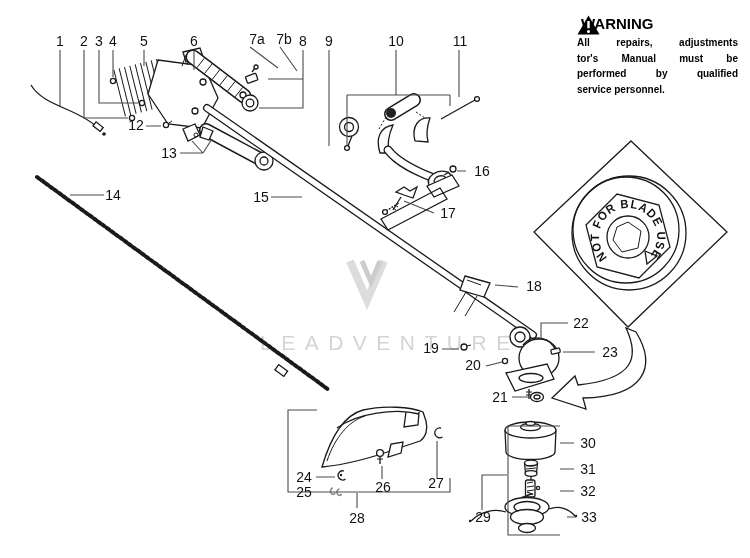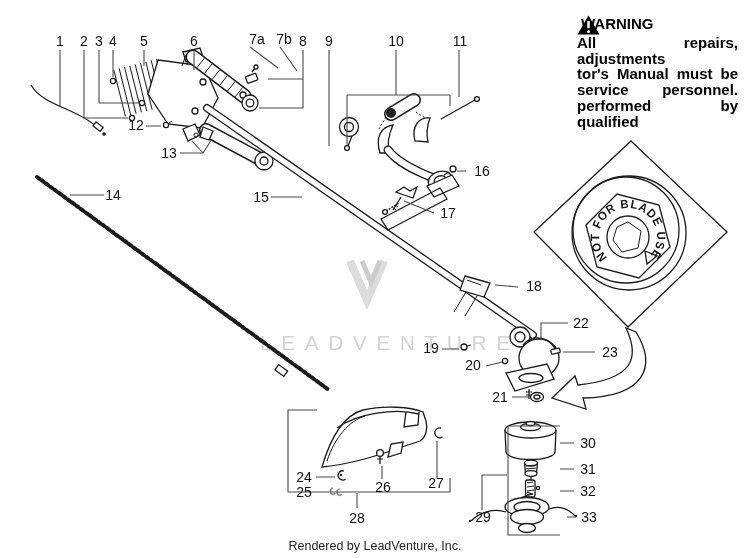--- a/index.html
+++ b/index.html
@@ -16,21 +16,21 @@
   .leader{stroke:var(--leader,#4a4a4a);stroke-width:1.1;fill:none;}
   .part-label{font-family:"Liberation Sans",sans-serif;font-size:14px;fill:var(--label,#111);
               text-anchor:middle;}
   .blade-text{font-size:12px;font-weight:bold;fill:#111;letter-spacing:1px;}
   .wm-text{font-size:21px;font-weight:500;fill:var(--wm,#d4d4d4);}
 
   
   .warning{position:absolute;left:577px;top:15px;width:161px;color:#000;}
   .warning-title{display:flex;align-items:flex-end;gap:7px;font-weight:bold;font-size:15px;
                  padding-left:4px;}
-  .warning-body{margin-top:3px;font-size:15px;line-height:15.7px;font-weight:bold;}
+  .warning-body{margin-top:3px;font-size:10px;line-height:15.7px;font-weight:bold;}
   .warn-line{text-align:justify;text-align-last:justify;}
   .warn-line:last-child{text-align-last:left;}
 
   .footer{position:absolute;left:0;top:539px;width:750px;text-align:center;
           font-size:12.5px;color:#222;}
 </style>
 </head>
 <body>
 
 <div class="stage">
@@ -282,20 +282,19 @@
       <svg width="23" height="20" viewBox="0 0 23 20">
         <polygon points="11.5,0.5 22.5,19.5 0.5,19.5" fill="#000"></polygon>
         <rect x="10.3" y="6" width="2.4" height="7.2" fill="#fff"></rect>
         <circle cx="11.5" cy="16.5" r="1.5" fill="#fff"></circle>
       </svg>
       <span>WARNING</span>
     </div>
     <div class="warning-body">
       <div class="warn-line">All repairs, adjustments</div>
       <div class="warn-line">tor's Manual must be</div>
+      <div class="warn-line">performed by qualified</div>
       <div class="warn-line">service personnel.</div>
-      <div class="warn-line">performed by qualified</div>
     </div>
   </div>
 
-  <div class="footer">Rendered by LeadVenture, Inc.</div>
 
 </div>
 
 </body></html>

